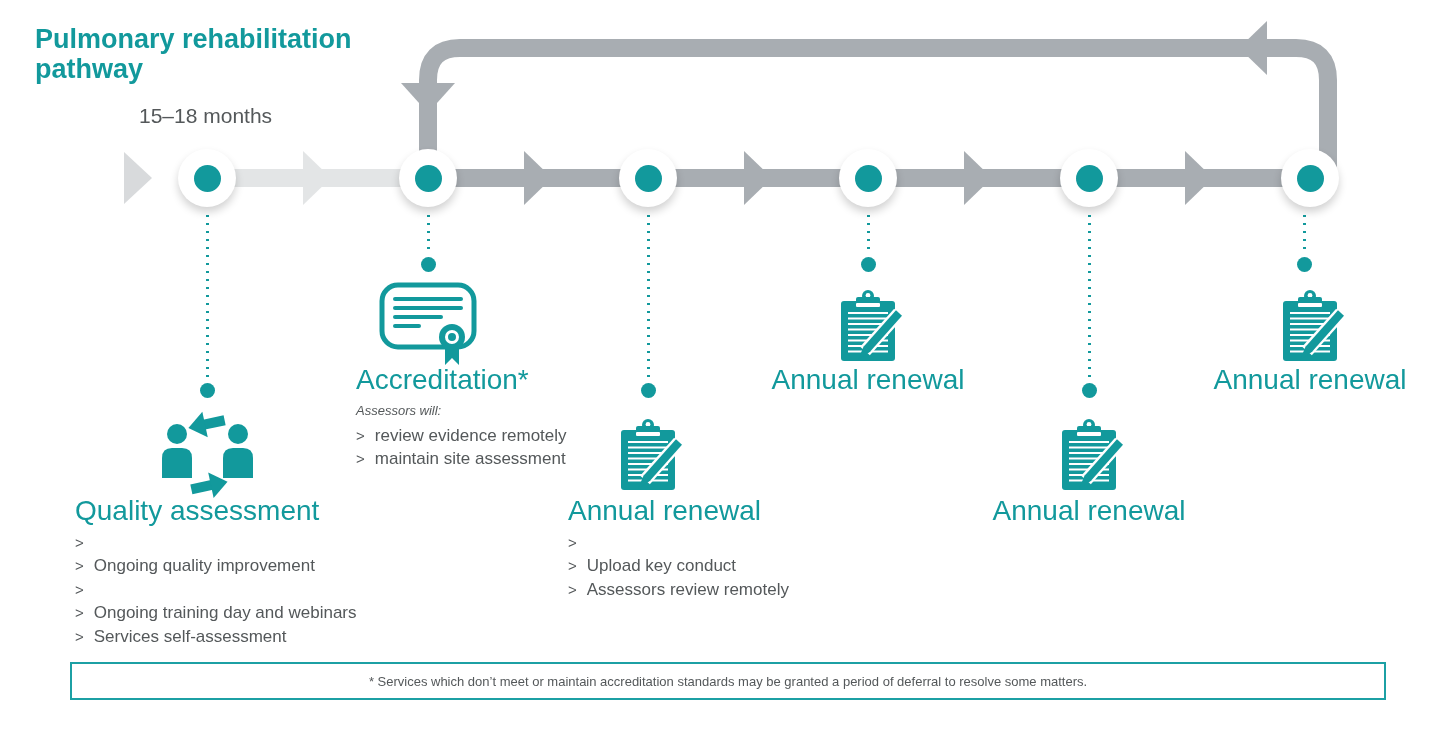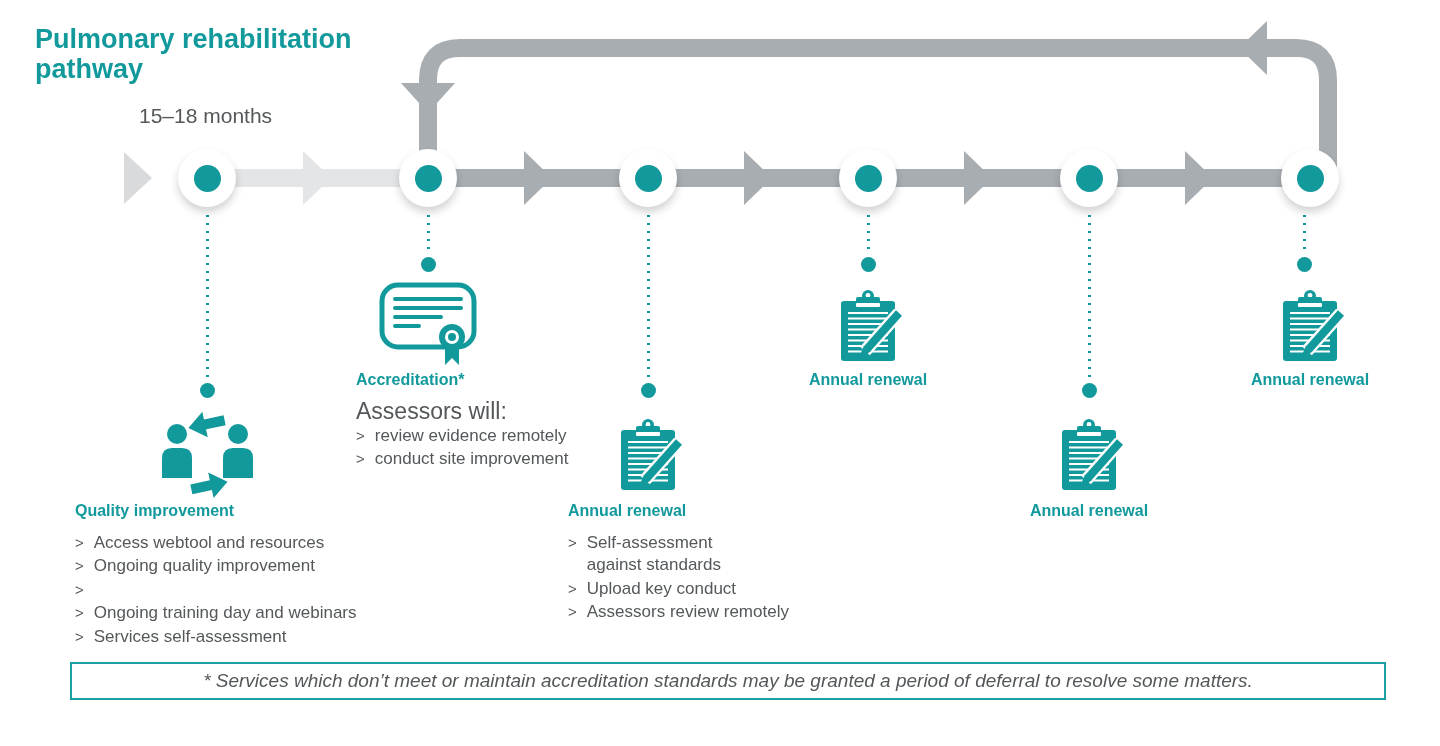--- a/index.html
+++ b/index.html
@@ -46,34 +46,34 @@
   .dotline.low{top:212px;height:166px;}
   .conn-dot{position:absolute;width:15px;height:15px;border-radius:50%;background:var(--teal);z-index:2;}
 
   .stage-icon{position:absolute;z-index:2;}
   .icon-teal{fill:var(--teal);}
   .icon-stroke-teal{fill:none;stroke:var(--teal);}
   .icon-white{fill:#fff;}
   .icon-stroke-white{fill:none;stroke:#fff;}
 
   .stage-block{position:absolute;z-index:2;}
-  .stage-heading{font-size:16px;font-weight:700;color:var(--teal);line-height:26px;}
-  .stage-intro{font-size:23px;color:var(--text-gray);margin-top:7px;line-height:22px;}
+  .stage-heading{font-size:28px;font-weight:400;color:var(--teal);line-height:26px;}
+  .stage-intro{font-size:13px;color:var(--text-gray);margin-top:7px;line-height:22px;font-style:italic;}
   .bullet-list{list-style:none;margin-top:8px;}
   .bullet-item{display:flex;gap:10px;font-size:17px;line-height:22.4px;color:var(--text-gray);margin-bottom:1px;}
   .bullet-marker{flex:0 0 auto;font-size:15px;color:var(--text-gray);}
   .bullet-text{white-space:pre-line;}
   .centered{text-align:center;}
 
   .footnote-box{
     position:absolute;left:70px;top:662px;width:1316px;height:38px;
     border:2px solid var(--footnote-border);
     display:flex;align-items:center;justify-content:center;
   }
-  .footnote-text{font-size:19px;color:var(--text-gray);font-style:italic;}
+  .footnote-text{font-size:13px;color:var(--text-gray);}
 </style>
 </head>
 <body>
 
 <div class="canvas">
 
   <h1 class="page-title">Pulmonary rehabilitation pathway</h1>
   <div class="duration-label">15–18 months</div>
 
   <svg class="arrows" width="1440" height="746" viewBox="0 0 1440 746">
@@ -234,25 +234,24 @@
         <line x1="7" y1="51.5" x2="47" y2="51.5"></line>
       <line x1="7" y1="57" x2="47" y2="57"></line>
         <line x1="7" y1="62.5" x2="47" y2="62.5"></line>
     </g>
     <line class="icon-stroke-white" style="stroke-width:13" x1="24" y1="62" x2="58" y2="24"></line>
     <line class="icon-stroke-teal" style="stroke-width:8" x1="26" y1="60" x2="58" y2="24"></line>
     <polygon class="icon-teal" points="23,56.5 29.5,62.5 17,71"></polygon>
   </svg>
 
   <div class="stage-block" style="left:75px;top:498px;width:330px">
-    <h2 class="stage-heading">Quality improvement</h2>
+    <h2 class="stage-heading">Quality assessment</h2>
     <ul class="bullet-list">
       <li class="bullet-item">
           <span class="bullet-marker">&gt;</span>
-          <span class="bullet-text">Access webtool and resources</span>
         </li>
       <li class="bullet-item">
           <span class="bullet-marker">&gt;</span>
           <span class="bullet-text">Ongoing quality improvement</span>
         </li>
       <li class="bullet-item">
           <span class="bullet-marker">&gt;</span>
         </li>
       <li class="bullet-item">
           <span class="bullet-marker">&gt;</span>
@@ -268,32 +267,30 @@
   <div class="stage-block" style="left:356px;top:367px;width:270px">
     <h2 class="stage-heading">Accreditation*</h2>
     <div class="stage-intro">Assessors will:</div>
     <ul class="bullet-list" style="margin-top:3px">
       <li class="bullet-item">
           <span class="bullet-marker">&gt;</span>
           <span class="bullet-text">review evidence remotely</span>
         </li>
       <li class="bullet-item">
           <span class="bullet-marker">&gt;</span>
-          <span class="bullet-text">conduct site improvement</span>
+          <span class="bullet-text">maintain site assessment</span>
         </li>
     </ul>
   </div>
 
   <div class="stage-block" style="left:568px;top:498px;width:240px">
     <h2 class="stage-heading">Annual renewal</h2>
     <ul class="bullet-list">
       <li class="bullet-item">
           <span class="bullet-marker">&gt;</span>
-          <span class="bullet-text">Self-assessment
-against standards</span>
         </li>
       <li class="bullet-item">
           <span class="bullet-marker">&gt;</span>
           <span class="bullet-text">Upload key conduct</span>
         </li>
       <li class="bullet-item">
           <span class="bullet-marker">&gt;</span>
           <span class="bullet-text">Assessors review remotely</span>
         </li>
     </ul>

